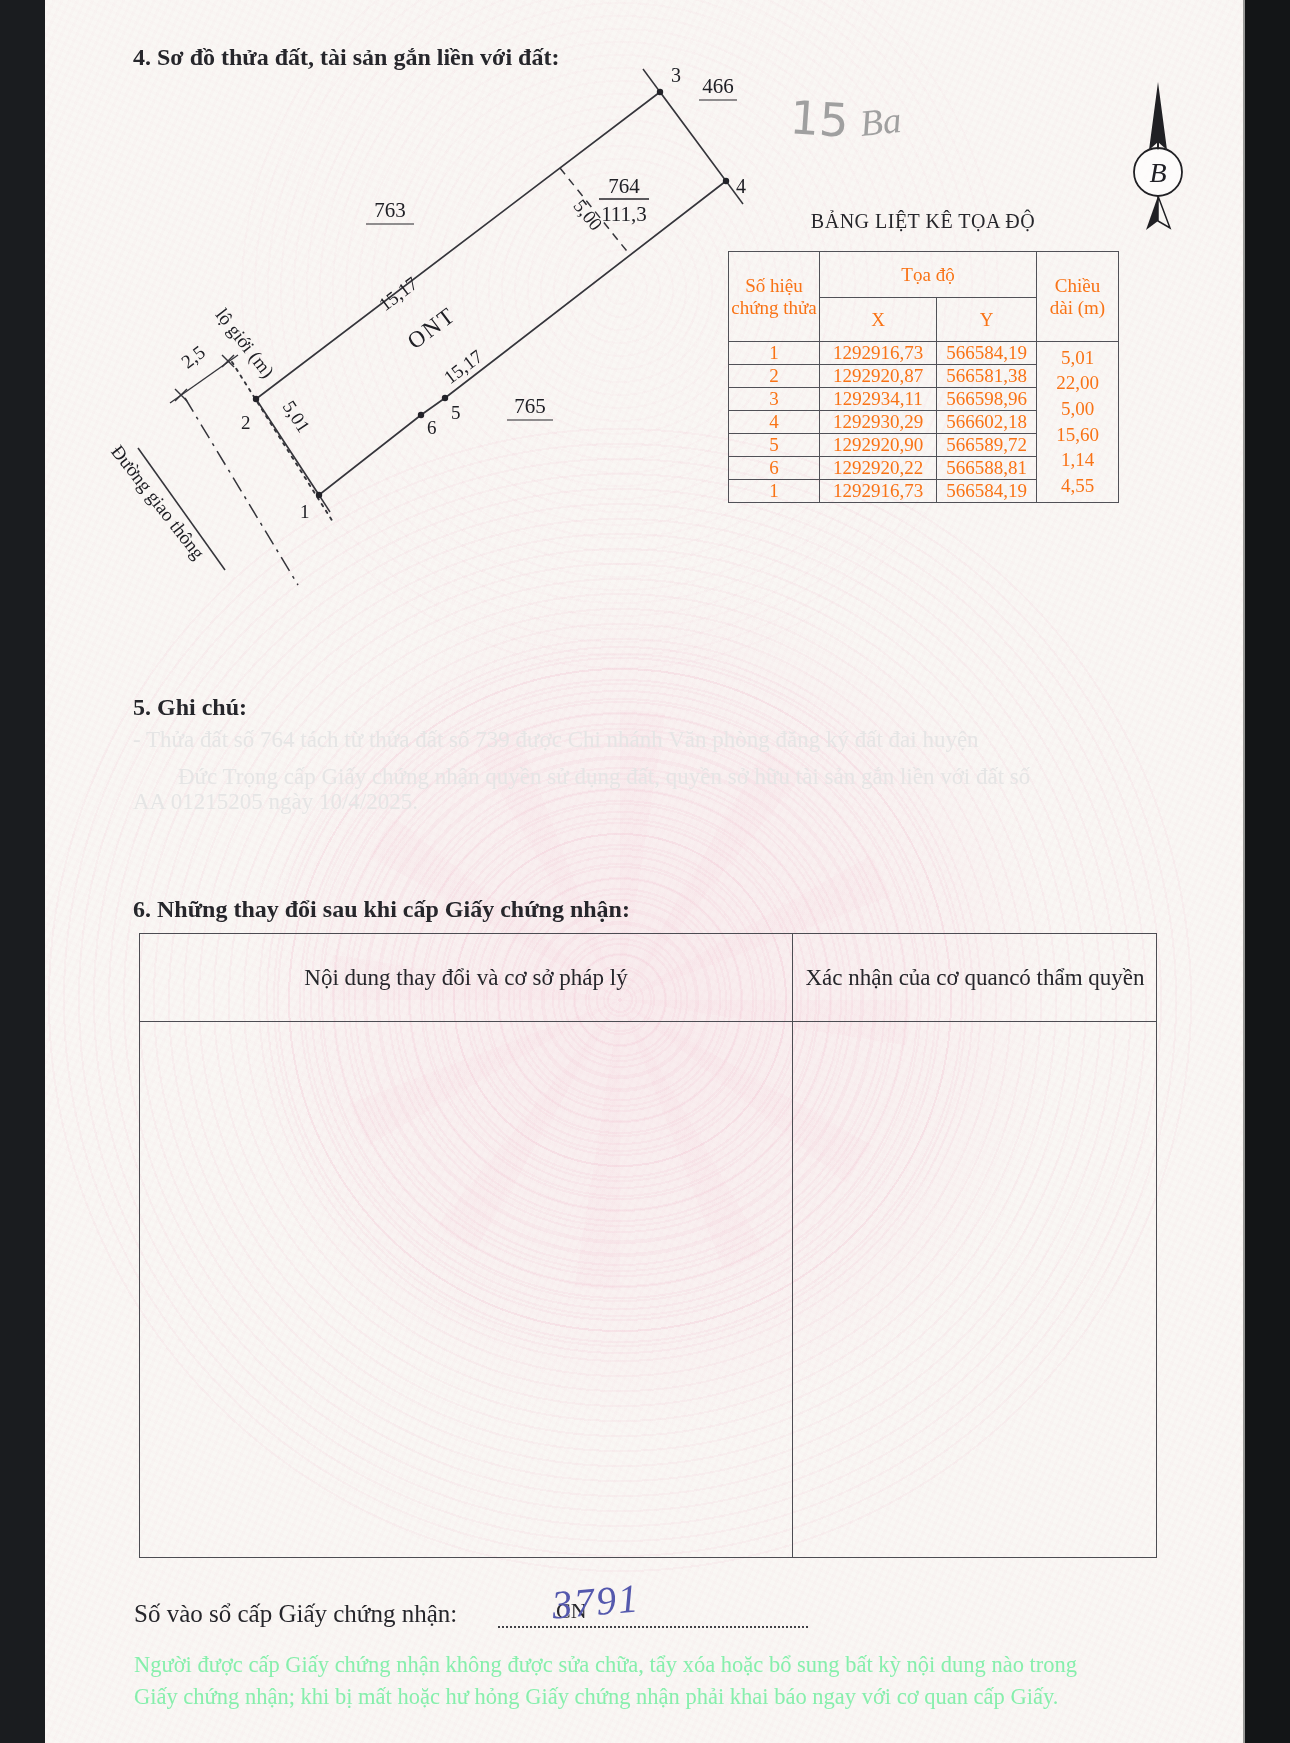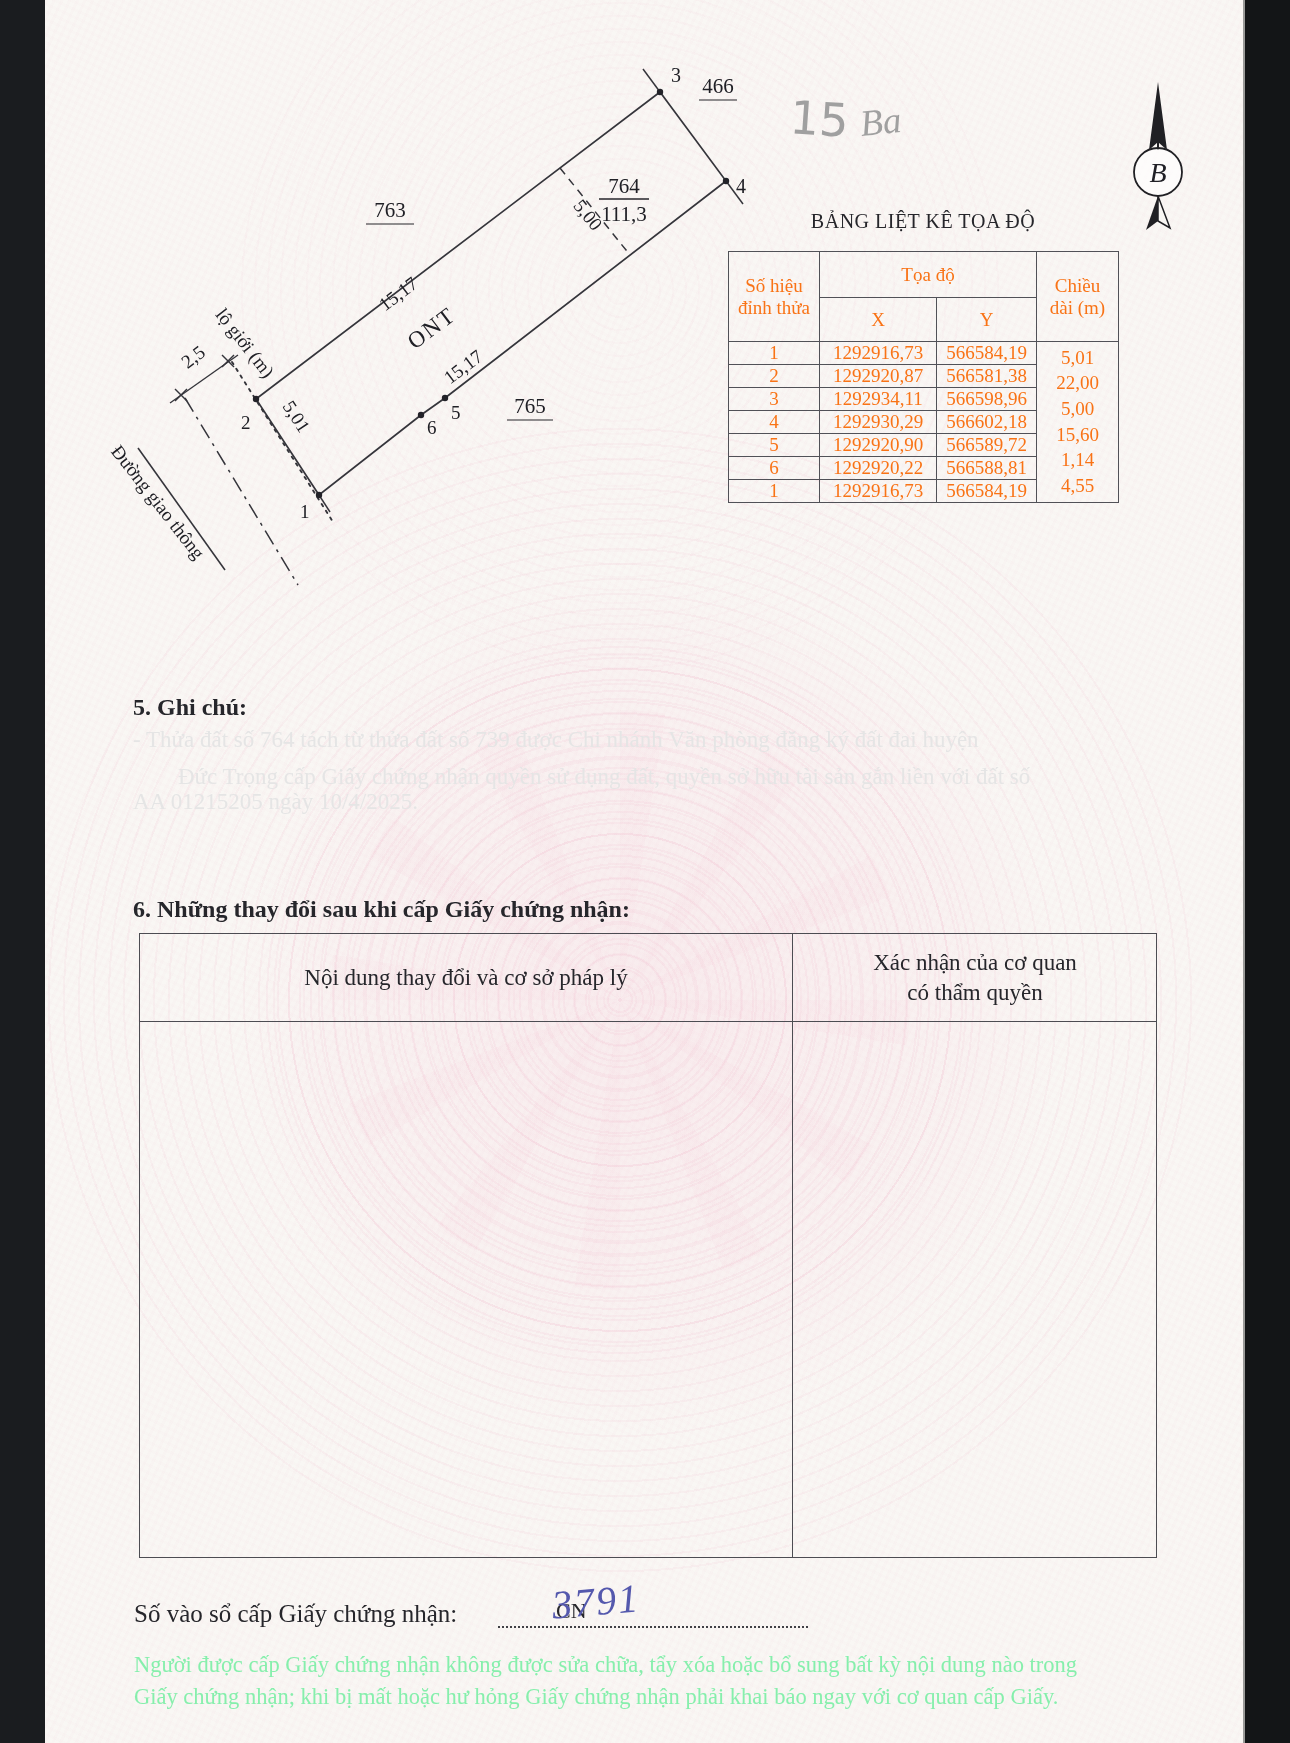--- a/index.html
+++ b/index.html
@@ -48,21 +48,21 @@
   .lenwrap{display:flex;flex-direction:column;justify-content:space-around;height:154px;}
   .lenwrap div{line-height:20px;}
   
   .changes-table{position:absolute;left:139px;top:933px;width:1018px;height:625px;
                  border:1.6px solid #4c4c52;box-sizing:border-box;}
   .ct-divider-v{position:absolute;left:652px;top:0;bottom:0;width:1.4px;background:#4c4c52;}
   .ct-divider-h{position:absolute;left:0;right:0;top:87px;height:1.4px;background:#4c4c52;}
   .ct-h{position:absolute;top:0;height:87px;display:flex;align-items:center;justify-content:center;
         font-size:23px;text-align:center;}
   .ct-h1{left:0;width:652px;}
-  .ct-h2{left:653px;width:364px;flex-direction:column;line-height:30px;}
+  .ct-h2{left:653px;width:364px;flex-direction:row;line-height:30px;}
   
   #regLabel{position:absolute;left:134px;top:1600px;font-size:25px;white-space:nowrap;}
   #regDots{position:absolute;left:498px;top:1580px;width:310px;height:46px;
            border-bottom:2.5px dotted #414146;}
   #regCN{position:absolute;left:508px;top:1598px;font-size:22px;margin-left:48px;}
   #regHW{position:absolute;left:552px;top:1578px;font-size:40px;font-style:italic;
          color:#5458ad;transform:rotate(-5deg);letter-spacing:2px;}
   .footer-note{position:absolute;left:134px;font-size:22.5px;white-space:nowrap;color:#86efac;}
   svg text{fill:#202026;}
 </style>
@@ -74,20 +74,21 @@
   <div class="wm wm-wash"></div>
   <div class="wm wm-rings"></div>
   <div class="wm wm-rings2"></div>
   <div class="wm wm-burst"></div>
   <div class="wm wm-top"></div>
   <div class="strip-left"></div>
   <div class="strip-right"></div>
 
   <div class="content">
 
+    <div id="title4" class="sec-title">4. Sơ đồ thửa đất, tài sản gắn liền với đất:</div>
 
     <span id="hw15" class="hw-top">15</span>
     <span id="hwBa" class="hw-top">Ba</span>
 
     <svg style="position:absolute;left:0;top:0;" width="1290" height="640" viewBox="0 0 1290 640">
 
       <polygon points="319,495 256,399 660,92 726,181 445,398 421,415" fill="none" stroke="#35353b" stroke-width="1.7"></polygon>
 
       <line x1="660" y1="92" x2="643" y2="69" stroke="#35353b" stroke-width="1.5"></line>
       <line x1="726" y1="181" x2="743" y2="204" stroke="#35353b" stroke-width="1.5"></line>
@@ -162,21 +163,21 @@
       <colgroup>
           <col style="width:91px">
           <col style="width:117px">
           <col style="width:100px">
           <col style="width:82px">
         </colgroup>
       <tbody>
           <tr class="hrow1">
         <th rowspan="2">
           <div class="two-line"><span>Số hiệu</span><br>
-          <span>đỉnh thửa</span></div>
+          <span>chứng thửa</span></div>
         </th>
         <th colspan="2">Tọa độ</th>
         <th rowspan="2">
           <div class="two-line"><span>Chiều</span><br>
           <span>dài (m)</span></div>
         </th>
       </tr>
       <tr class="hrow2">
         <th>X</th>
         <th>Y</th>

